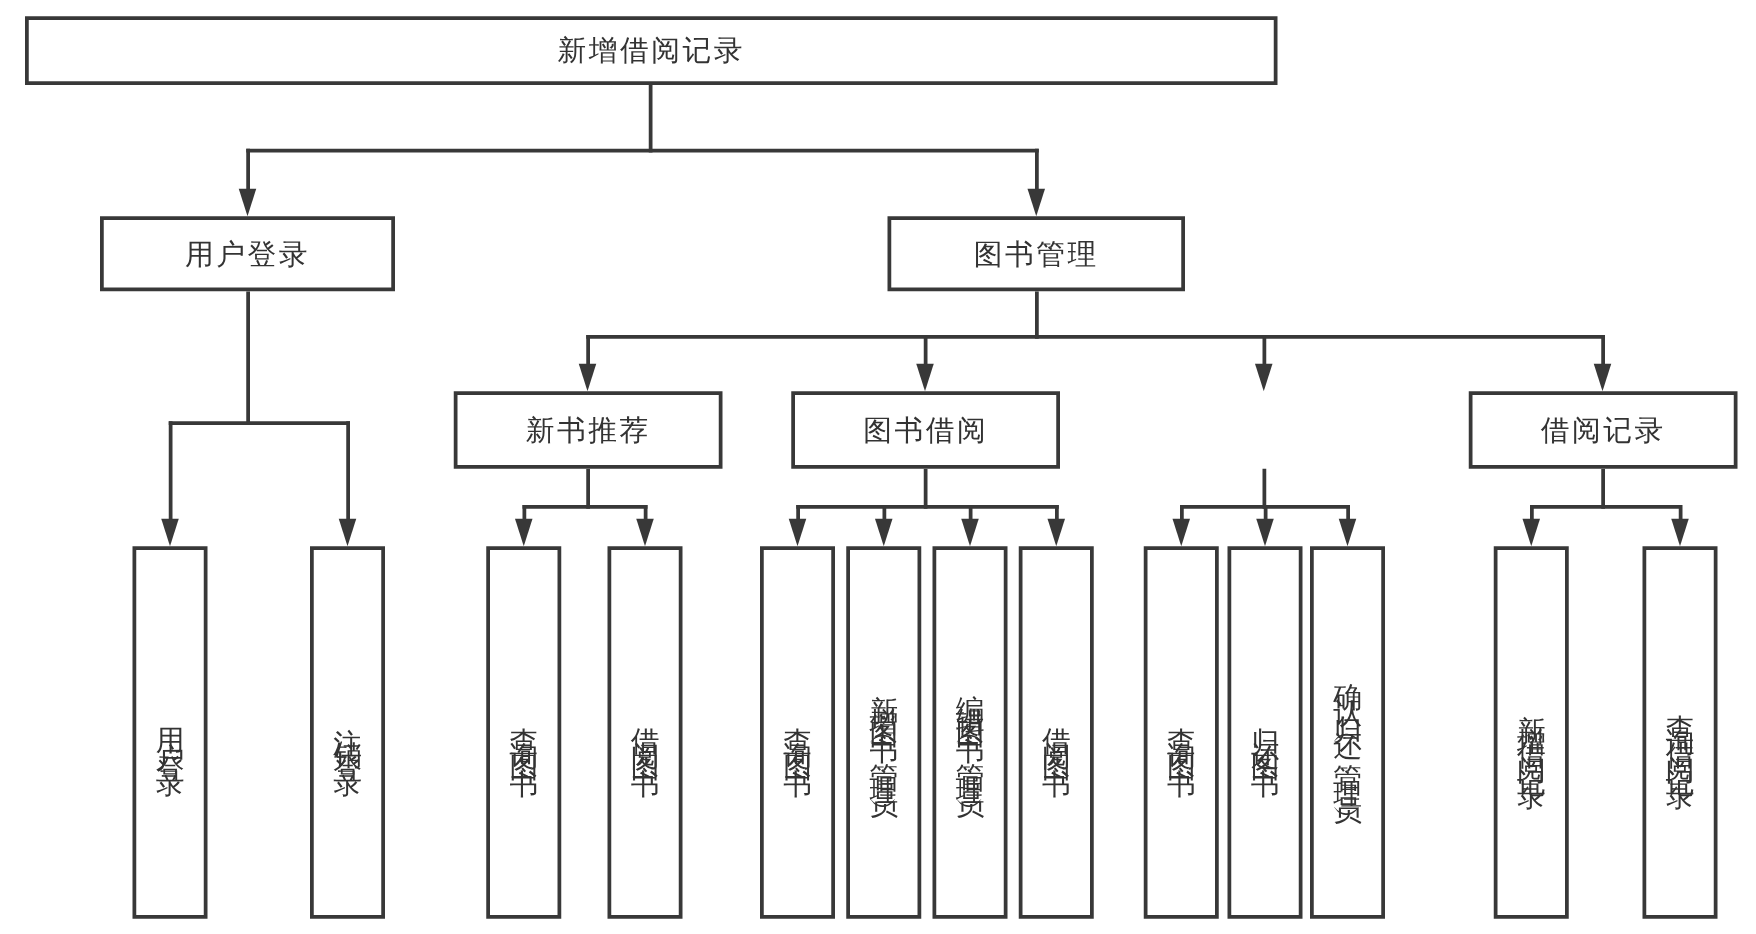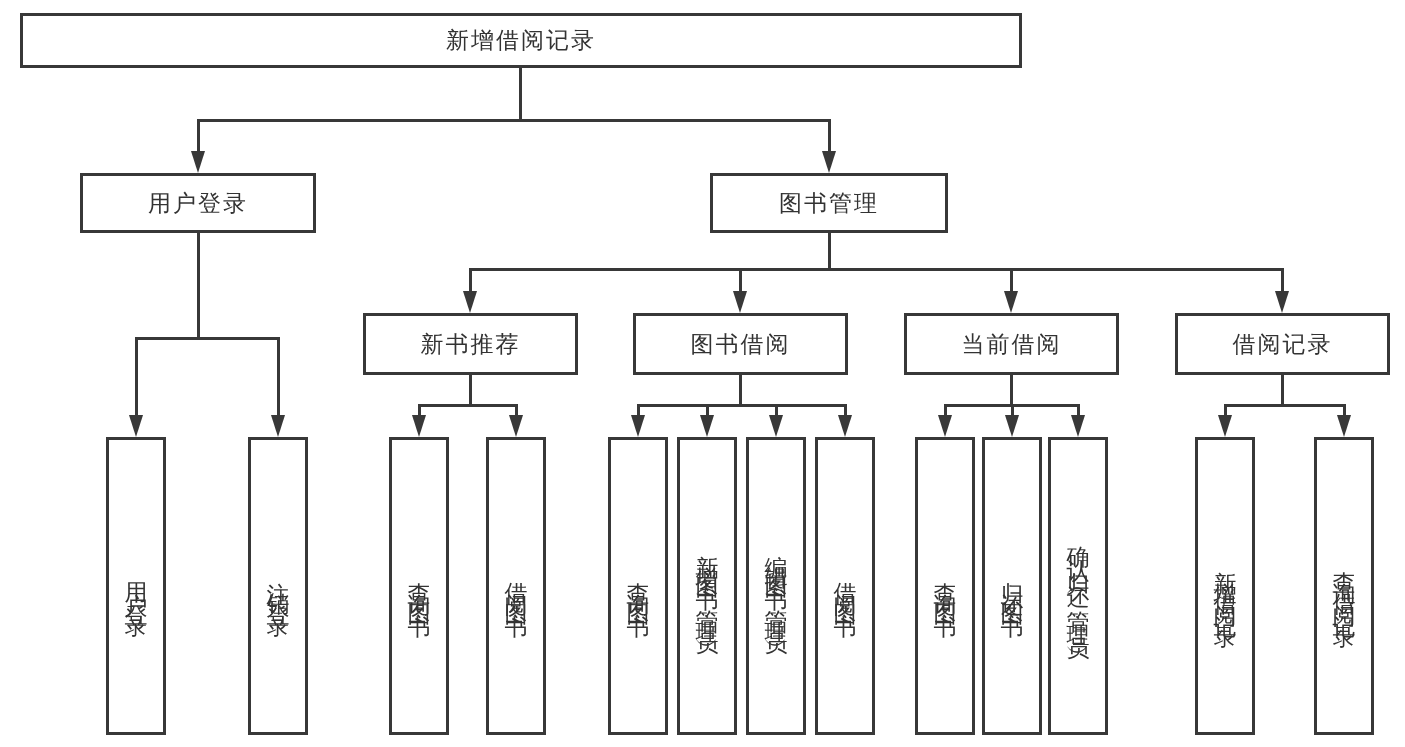--- a/index.html
+++ b/index.html
@@ -74,23 +74,20 @@
   </div>
   <div class="box" style="left: 710px; top: 173px; width: 238px; height: 60px; border-color: rgb(56, 56, 56); background: rgb(255, 255, 255);">
     <span class="hlabel" style="color: rgb(51, 51, 51);">图书管理</span>
   </div>
 
   <div class="box" style="left: 363px; top: 313px; width: 215px; height: 62px; border-color: rgb(56, 56, 56); background: rgb(255, 255, 255);">
     <span class="hlabel" style="color: rgb(51, 51, 51);">新书推荐</span>
   </div>
   <div class="box" style="left: 633px; top: 313px; width: 215px; height: 62px; border-color: rgb(56, 56, 56); background: rgb(255, 255, 255);">
     <span class="hlabel" style="color: rgb(51, 51, 51);">图书借阅</span>
-  </div>
-  <div class="box" style="left: 904px; top: 313px; width: 215px; height: 62px; border-color: rgb(56, 56, 56); background: rgb(255, 255, 255);">
-    <span class="hlabel" style="color: rgb(51, 51, 51);">当前借阅</span>
   </div>
   <div class="box" style="left: 1175px; top: 313px; width: 215px; height: 62px; border-color: rgb(56, 56, 56); background: rgb(255, 255, 255);">
     <span class="hlabel" style="color: rgb(51, 51, 51);">借阅记录</span>
   </div>
 
   <div class="box" style="left: 106px; top: 437px; width: 60px; height: 298px; border-color: rgb(56, 56, 56); background: rgb(255, 255, 255);">
     <span class="vlabel" style="color: rgb(51, 51, 51);">用户登录</span>
   </div>
   <div class="box" style="left: 248px; top: 437px; width: 60px; height: 298px; border-color: rgb(56, 56, 56); background: rgb(255, 255, 255);">
     <span class="vlabel" style="color: rgb(51, 51, 51);">注销登录</span>

